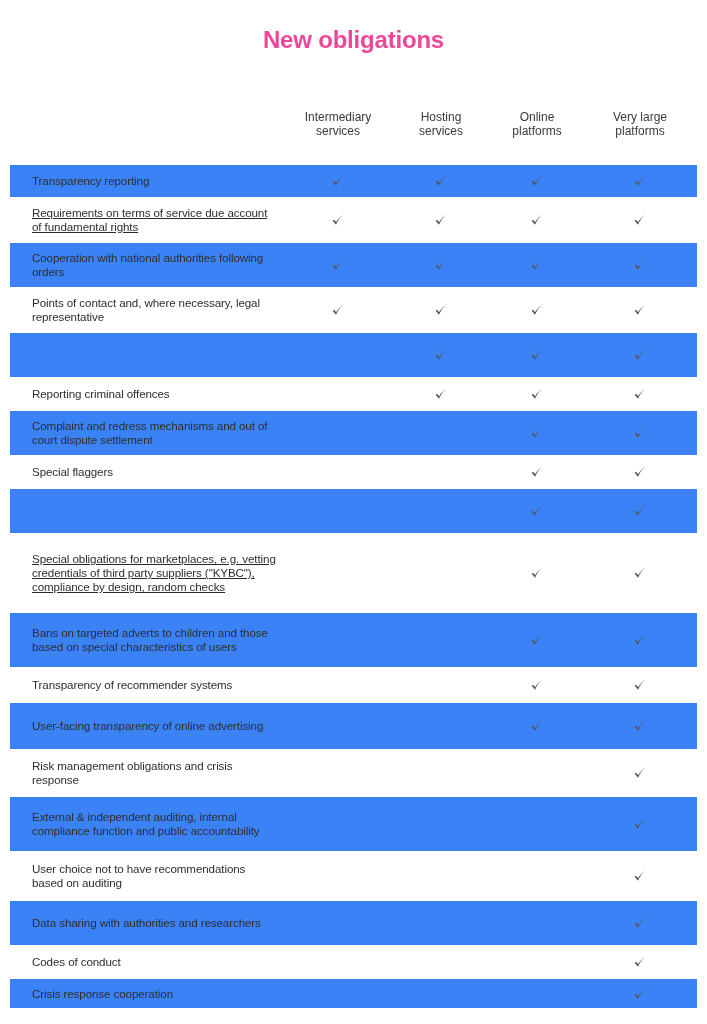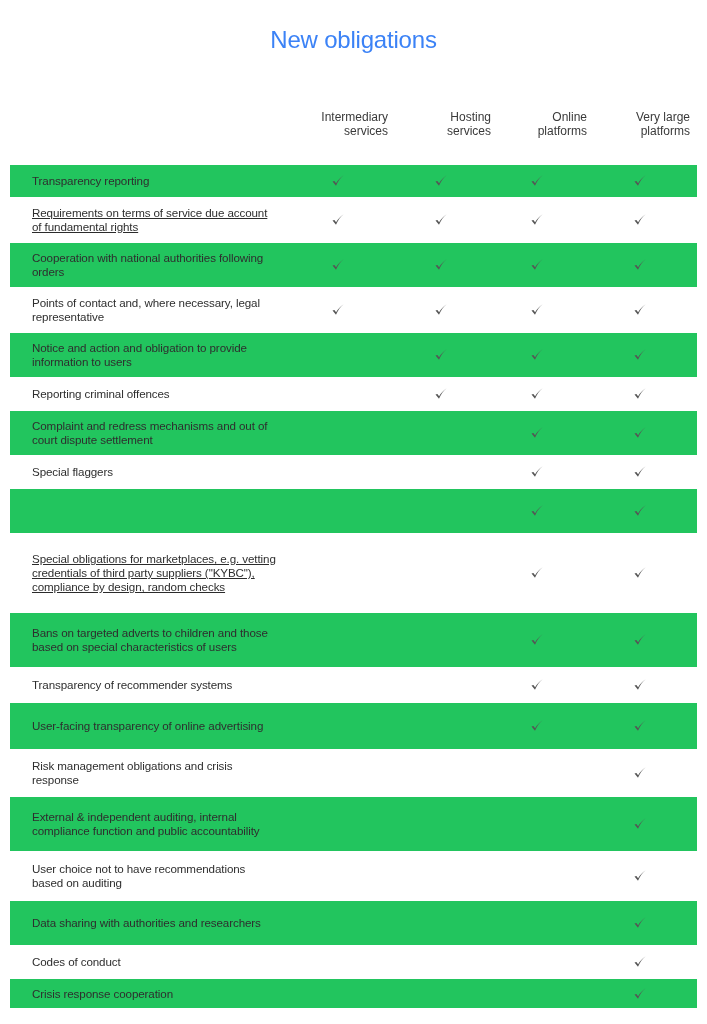--- a/index.html
+++ b/index.html
@@ -3,31 +3,31 @@
 <meta charset="utf-8">
 <style>
   html, body { margin: 0; padding: 0; background: #ffffff; }
   body {
     width: 707px; height: 1024px; position: relative; overflow: hidden;
     font-family: "Liberation Sans", "DejaVu Sans", sans-serif;
     color: #2b2b2b;
   }
   .title {
     position: absolute; left: 0; top: 26px; width: 707px;
-    text-align: center; font-size: 24px; font-weight: 400; color: #3b82f6;
+    text-align: center; font-size: 24px; font-weight: 700; color: #ec4899;
     letter-spacing: -0.2px;
   }
   .col-head {
     position: absolute; top: 110px; width: 100px; margin-left: -50px;
-    text-align: right; font-size: 12px; line-height: 14px; color: #3a3a3a;
+    text-align: center; font-size: 12px; line-height: 14px; color: #3a3a3a;
   }
   .col-head span { display: block; }
   .table { position: absolute; left: 10px; top: 165px; width: 687px; }
   .row { position: relative; display: flex; align-items: center; box-sizing: border-box; }
-  .row.alt { background: #22c55e; }
+  .row.alt { background: #3b82f6; }
   .row .label {
     padding-left: 22px; width: 245px; font-size: 11.6px; line-height: 14px;
     color: #2e2e2e; letter-spacing: -0.1px;
   }
   .check {
     position: absolute; top: 50%; transform: translate(-50%, -50%);
     width: 14px; height: 14px;
   }
   .check svg { display: block; }
 </style>
@@ -140,21 +140,20 @@
           <path d="M1.5 7.6 L5 11.8 C6.8 7.4 9.4 3.6 12.8 1.2 C9.4 3.2 6.9 6.2 5.1 9.2 L3.4 7.0 Z" fill="#555555"></path>
         </svg>
       </span>
       <span class="check" style="left: 630px;">
         <svg width="14" height="14" viewBox="0 0 14 14">
           <path d="M1.5 7.6 L5 11.8 C6.8 7.4 9.4 3.6 12.8 1.2 C9.4 3.2 6.9 6.2 5.1 9.2 L3.4 7.0 Z" fill="#555555"></path>
         </svg>
       </span>
     </div>
     <div class="row alt" style="height: 44px;">
-      <div class="label">Notice and action and obligation to provide information to users</div>
       <span class="check" style="left: 431px;">
         <svg width="14" height="14" viewBox="0 0 14 14">
           <path d="M1.5 7.6 L5 11.8 C6.8 7.4 9.4 3.6 12.8 1.2 C9.4 3.2 6.9 6.2 5.1 9.2 L3.4 7.0 Z" fill="#555555"></path>
         </svg>
       </span>
       <span class="check" style="left: 527px;">
         <svg width="14" height="14" viewBox="0 0 14 14">
           <path d="M1.5 7.6 L5 11.8 C6.8 7.4 9.4 3.6 12.8 1.2 C9.4 3.2 6.9 6.2 5.1 9.2 L3.4 7.0 Z" fill="#555555"></path>
         </svg>
       </span>

